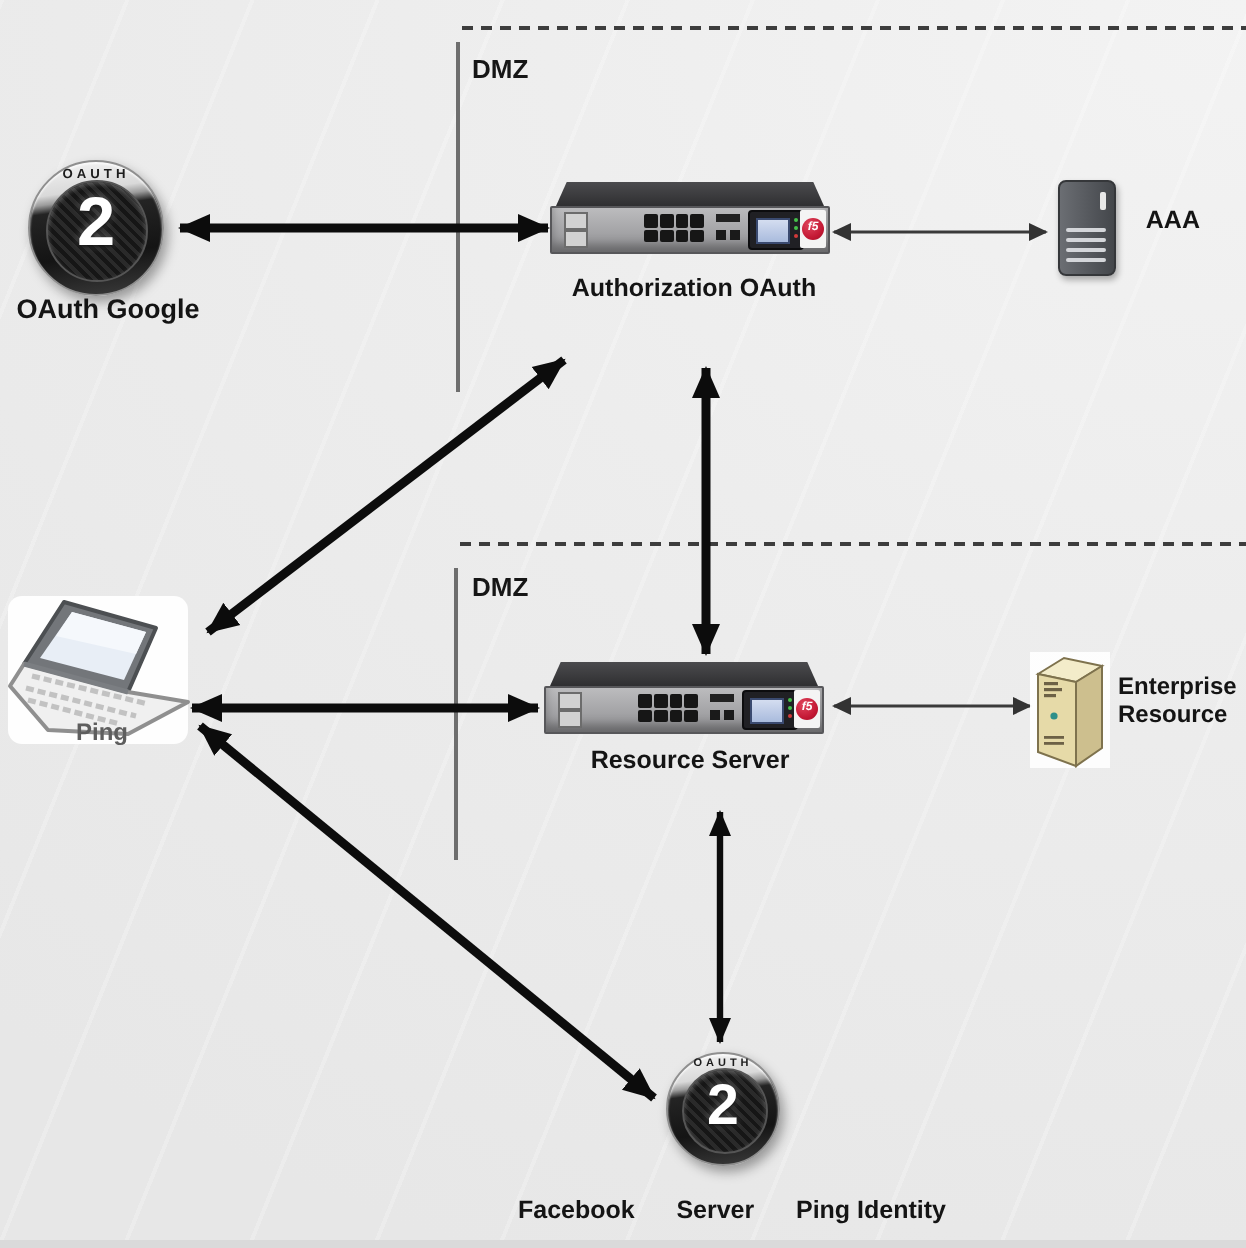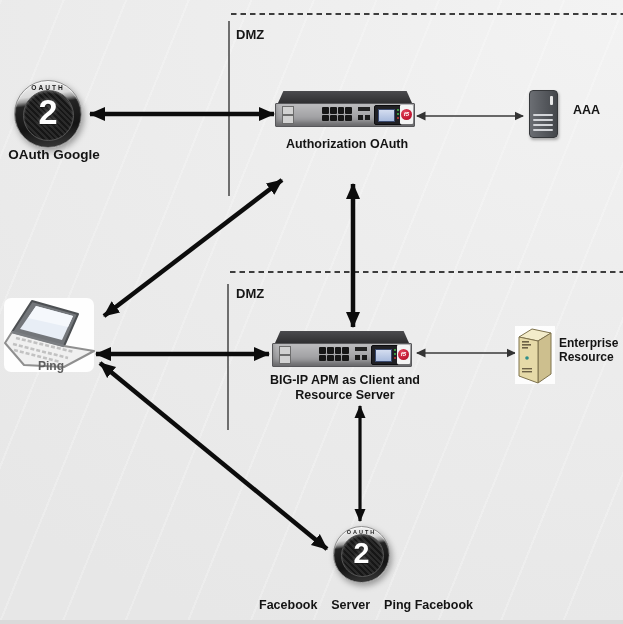--- a/index.html
+++ b/index.html
@@ -211,21 +211,20 @@
         <div class="led g1"></div>
           <div class="led g2"></div>
           <div class="led r1"></div>
       </div>
       <div class="f5tile">
         <div class="f5ball">f5</div>
       </div>
     </div>
   </div>
   <div class="lbl" style="left:245px;top:373px;width:200px;">
-    <div>BIG-IP APM as Client and</div>
     <div>Resource Server</div>
   </div>
 
   <div class="node" style="left:514px;top:324px;width:42px;height:62px;">
     <svg width="42" height="62" viewBox="0 0 42 62">
       <rect x="1" y="2" width="40" height="58" fill="rgba(255,255,255,.9)"></rect>
       <polygon points="5,13 18,5 37,9 24,17" fill="#f3ecca" stroke="#7e724d" stroke-width="1"></polygon>
       <polygon points="24,17 37,9 37,50 24,59" fill="#cdbf8e" stroke="#7e724d" stroke-width="1"></polygon>
       <polygon points="5,13 24,17 24,59 5,52" fill="#e6daa8" stroke="#7e724d" stroke-width="1"></polygon>
       <g fill="#6d6146">
@@ -247,17 +246,17 @@
 
   <div class="oauth-badge badge-sm">
     <div class="rimtext">OAUTH</div>
     <div class="inner"></div>
     <div class="num">2</div>
   </div>
 
   <div class="providers">
     <span>Facebook</span>
     <span>Server</span>
-    <span>Ping Facebook</span>
+    <span>Ping Identity</span>
   </div>
 
   <div class="bottom-edge"></div>
 </div>
 
 </body></html>

